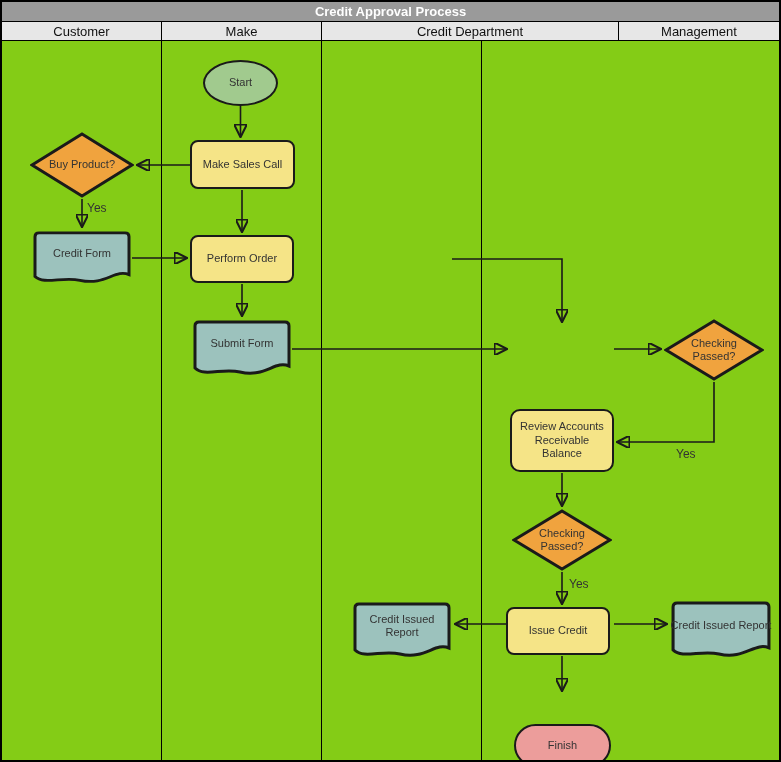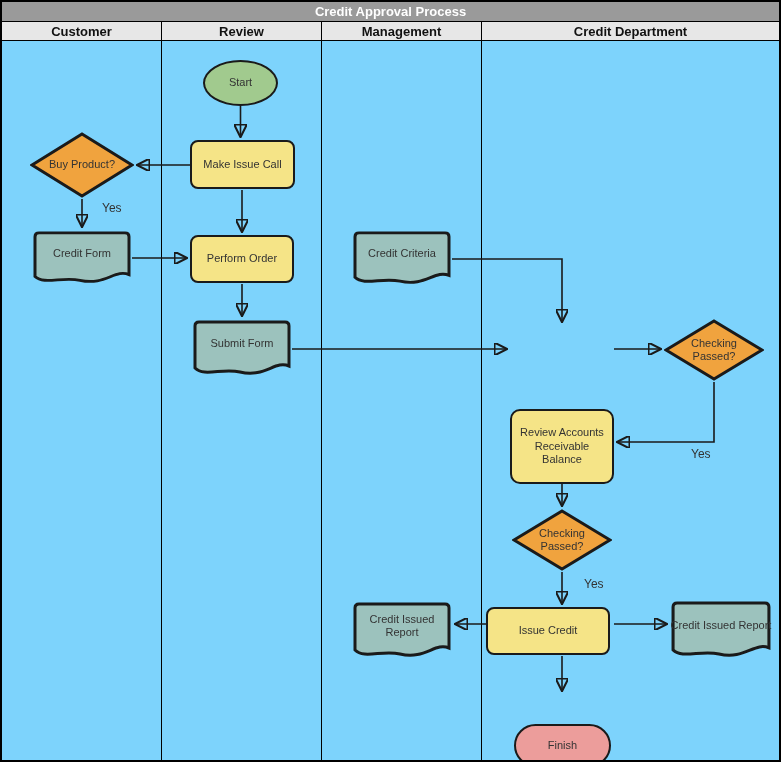--- a/index.html
+++ b/index.html
@@ -1,41 +1,41 @@
 <!DOCTYPE html>
 <html style="--title_bar_bg: #9a9a9a; --title_text: #ffffff; --lane_header_bg: #e7e7e7; --border: #000000; --stroke: #1a1a1a; --text: #333333; --process_fill: #f5e487; --decision_fill: #f0a33e; --document_fill: #9cc2bd; --start_fill: #a1ca8e; --finish_fill: #ec9d9b;"><head>
 <meta charset="utf-8">
 <style>
   * { margin:0; padding:0; box-sizing:border-box; }
   html,body { background:#ffffff; }
   .canvas {
     position:relative;
     width:781px; height:762px;
     border:2px solid var(--border);
-    background:#7dd3fc;
+    background:#84cc16;
     font-family:"Liberation Sans", sans-serif;
     overflow:hidden;
   }
   .titlebar {
     position:absolute; top:0; left:0; right:0; height:20px;
     background:var(--title_bar_bg);
     border-bottom:1.5px solid var(--border);
     display:flex; align-items:center; justify-content:center;
     color:var(--title_text); font-size:13px; font-weight:bold;
     z-index:3;
   }
   .lane-headers {
     position:absolute; top:20px; left:0; right:0; height:19px;
     display:flex; z-index:3;
     border-bottom:1.5px solid var(--border);
   }
   .lane-header {
     background:var(--lane_header_bg);
     display:flex; align-items:center; justify-content:center;
-    font-size:13px; font-weight:bold; color:#111;
+    font-size:13px; font-weight:normal; color:#111;
     border-right:1.5px solid var(--border);
   }
   .lane-header:last-child { border-right:none; }
   .vline {
     position:absolute; top:20px; bottom:0; width:1.5px;
     background:var(--border); z-index:1;
   }
   .edges { position:absolute; top:0; left:0; z-index:2; pointer-events:none; }
   .edges path { stroke:var(--stroke); stroke-width:1.6; fill:none; }
   .node {
@@ -64,44 +64,43 @@
   .shape-node .lbl {
     position:relative; z-index:1; width:100%;
     display:flex; align-items:center; justify-content:center; text-align:center;
   }
   .diamond polygon { fill:var(--decision_fill); stroke:var(--stroke); stroke-width:3; }
   .doc path { fill:var(--document_fill); stroke:var(--stroke); stroke-width:3; }
   .doc .lbl { padding-bottom:8px; }
   .edge-label {
     position:absolute; z-index:5; font-size:12px; color:var(--text);
     background:transparent;
-    margin-left:15px;
   }
 </style>
 </head>
 <body>
 
 <div class="canvas">
 
   <div class="titlebar">
     <span>Credit Approval Process</span>
   </div>
 
   <div class="lane-headers">
     <div class="lane-header" style="width:160px">
         <span>Customer</span>
       </div>
     <div class="lane-header" style="width:160px">
-        <span>Review</span>
+        <span>Make</span>
+      </div>
+    <div class="lane-header" style="flex:1">
+        <span>Credit Department</span>
       </div>
     <div class="lane-header" style="width:160px">
         <span>Management</span>
-      </div>
-    <div class="lane-header" style="flex:1">
-        <span>Credit Department</span>
       </div>
   </div>
 
   <div class="vline" style="left:158.5px"></div>
   <div class="vline" style="left:318.5px"></div>
   <div class="vline" style="left:478.5px"></div>
 
   <svg class="edges" width="781" height="762" aria-hidden="true">
     <defs>
       <marker id="arrow" viewBox="0 0 10 10" refX="9" refY="5" markerWidth="9" markerHeight="8" orient="auto">
@@ -127,21 +126,21 @@
 
   <div class="edge-label" style="left:85px; top:199px">Yes</div>
   <div class="edge-label" style="left:674px; top:445px">Yes</div>
   <div class="edge-label" style="left:567px; top:575px">Yes</div>
 
   <div class="node terminator-start" style="left:201px; top:58px; width:75px; height:46px">
     <span>Start</span>
   </div>
 
   <div class="node process" style="left:188px; top:138px; width:105px; height:49px">
-    <span>Make Issue Call</span>
+    <span>Make Sales Call</span>
   </div>
 
   <div class="node shape-node diamond" style="left:28px; top:130px; width:104px; height:66px">
     <svg viewBox="0 0 104 66" preserveAspectRatio="none">
       <polygon points="52,2 102,33 52,64 2,33"></polygon>
     </svg>
     <div class="lbl">
         <span>Buy Product?</span>
       </div>
   </div>
@@ -161,53 +160,45 @@
 
   <div class="node shape-node doc" style="left:190px; top:317px; width:100px; height:58px">
     <svg viewBox="0 0 100 58" preserveAspectRatio="none">
       <path d="M 3 7 Q 3 3 7 3 L 93 3 Q 97 3 97 7 L 97 47 C 83 41 73 59 48 53 C 30 49 12 58 3 49 Z"></path>
     </svg>
     <div class="lbl">
         <span>Submit Form</span>
       </div>
   </div>
 
-  <div class="node shape-node doc" style="left:350px; top:228px; width:100px; height:56px">
-    <svg viewBox="0 0 100 58" preserveAspectRatio="none">
-      <path d="M 3 7 Q 3 3 7 3 L 93 3 Q 97 3 97 7 L 97 47 C 83 41 73 59 48 53 C 30 49 12 58 3 49 Z"></path>
-    </svg>
-    <div class="lbl">
-        <span>Credit Criteria</span>
-      </div>
-  </div>
 
 
   <div class="node shape-node diamond" style="left:662px; top:317px; width:100px; height:62px">
     <svg viewBox="0 0 100 62" preserveAspectRatio="none">
       <polygon points="50,2 98,31 50,60 2,31"></polygon>
     </svg>
     <div class="lbl" style="padding:0 16px">
         <span>Checking Passed?</span>
       </div>
   </div>
 
-  <div class="node process" style="left:508px; top:407px; width:104px; height:75px; border-radius:10px">
+  <div class="node process" style="left:508px; top:407px; width:104px; height:63px; border-radius:10px">
     <span>Review Accounts Receivable Balance</span>
   </div>
 
   <div class="node shape-node diamond" style="left:510px; top:507px; width:100px; height:62px">
     <svg viewBox="0 0 100 62" preserveAspectRatio="none">
       <polygon points="50,2 98,31 50,60 2,31"></polygon>
     </svg>
     <div class="lbl" style="padding:0 16px">
         <span>Checking Passed?</span>
       </div>
   </div>
 
-  <div class="node process" style="left:484px; top:605px; width:124px; height:48px">
+  <div class="node process" style="left:504px; top:605px; width:104px; height:48px">
     <span>Issue Credit</span>
   </div>
 
   <div class="node shape-node doc" style="left:350px; top:599px; width:100px; height:58px">
     <svg viewBox="0 0 100 58" preserveAspectRatio="none">
       <path d="M 3 7 Q 3 3 7 3 L 93 3 Q 97 3 97 7 L 97 47 C 83 41 73 59 48 53 C 30 49 12 58 3 49 Z"></path>
     </svg>
     <div class="lbl">
         <span>Credit Issued Report</span>
       </div>

